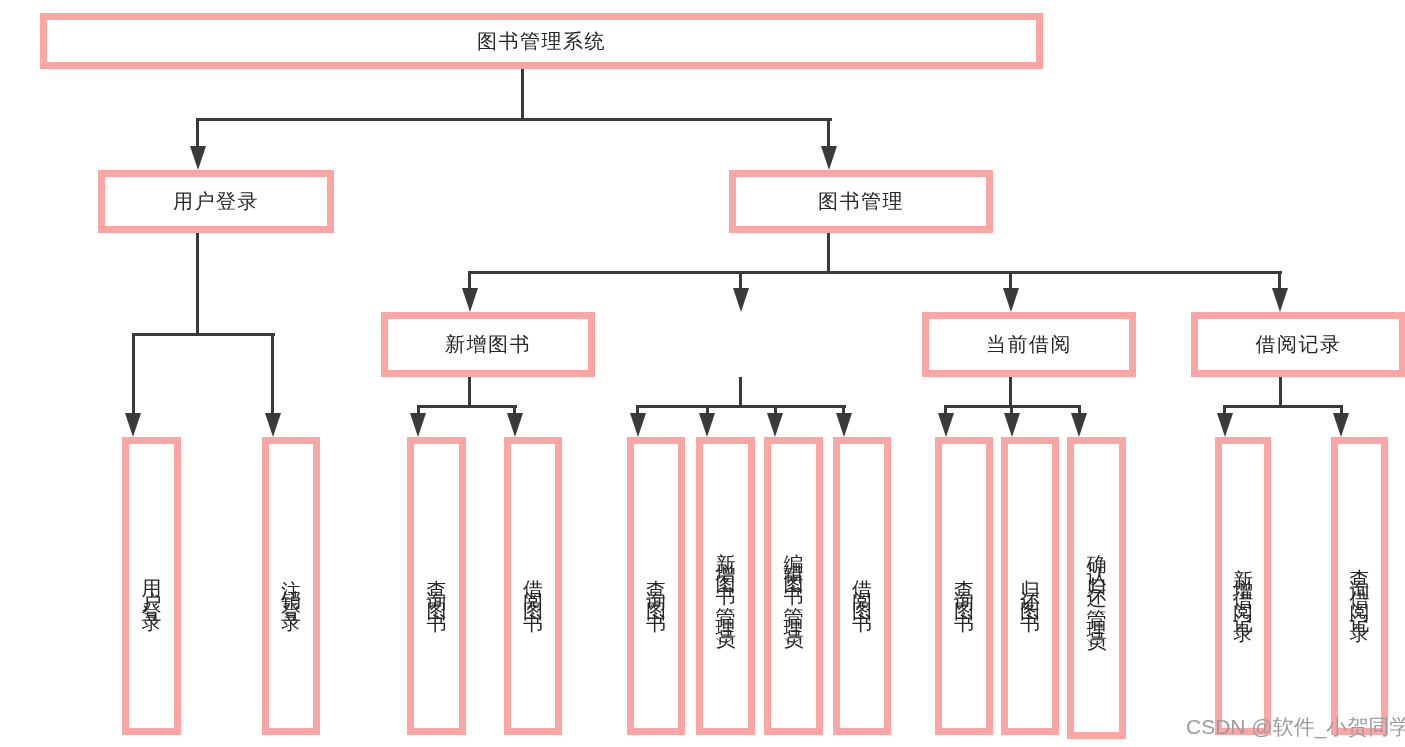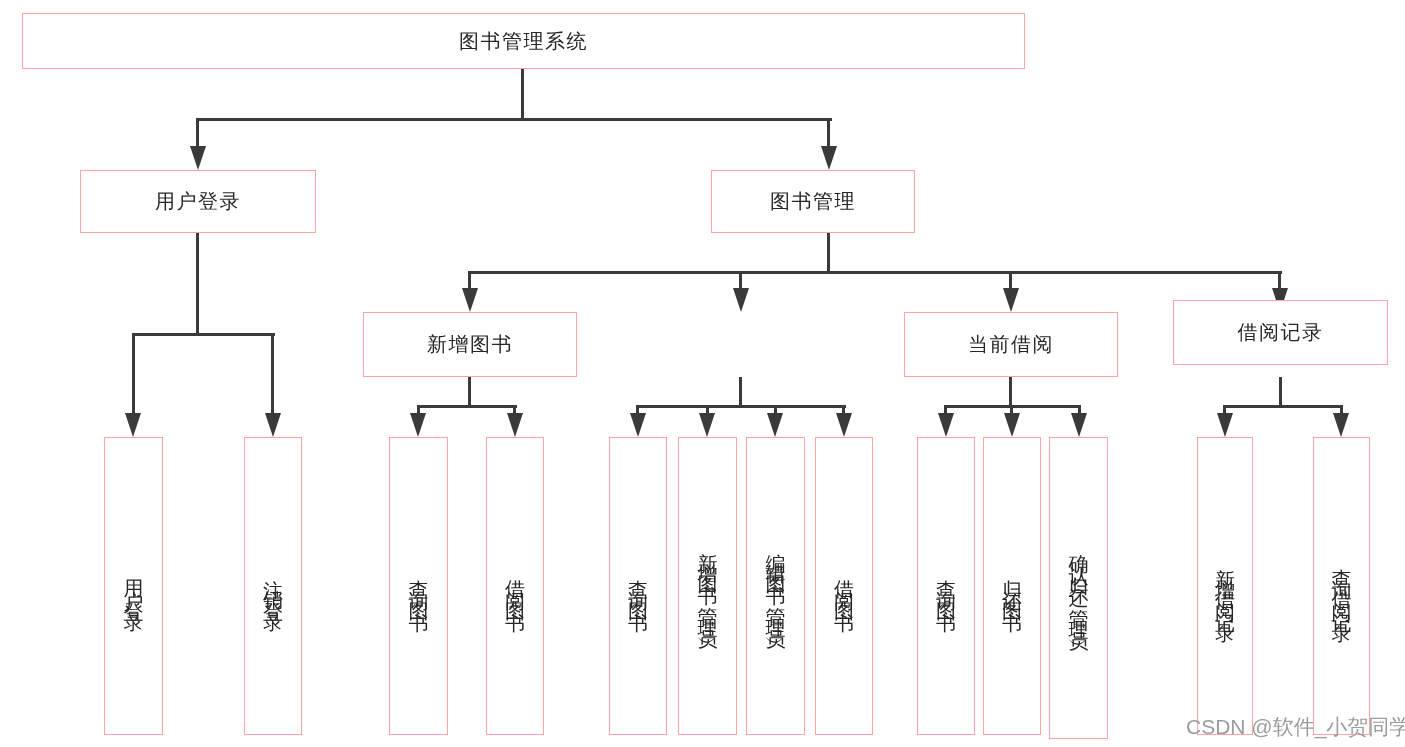--- a/index.html
+++ b/index.html
@@ -3,23 +3,23 @@
 <meta charset="utf-8">
 <style>
   * { margin:0; padding:0; box-sizing:border-box; }
   html,body { background:#ffffff; }
   body { font-family:"Liberation Sans","DejaVu Sans",sans-serif; }
   #canvas {
     position:relative; width:1405px; height:747px;
     background:#ffffff; overflow:hidden;
   }
   .box {
-    position:absolute; background:#ffffff; border:1px solid #fca5a5;
+    position:absolute; background:#ffffff; border:7px solid #fca5a5;
     display:flex; align-items:center; justify-content:center;
-    color:#262626; font-size:20px; z-index:2;
+    color:#262626; font-size:20px; z-index:2;margin-left:18px;
   }
   .hbox span { letter-spacing:1.5px; white-space:nowrap; }
   .vbox .vtext {
     writing-mode:vertical-rl; text-orientation:mixed;
     letter-spacing:11px; line-height:1.15; white-space:nowrap;
   }
   .line { position:absolute; background:#3a3a3a; z-index:1; }
   .arrow {
     position:absolute; width:0; height:0; z-index:1;
     border-left:8px solid transparent; border-right:8px solid transparent;
@@ -42,21 +42,21 @@
   <div class="line" style="left:521px;top:68px;width:3px;height:52px;"></div>
   <div class="line" style="left:196px;top:118px;width:636px;height:3px;"></div>
   <div class="line" style="left:196px;top:118px;width:3px;height:32px;"></div>
   <div class="arrow" style="left:190px;top:146px;"></div>
   <div class="line" style="left:827px;top:118px;width:3px;height:32px;"></div>
   <div class="arrow" style="left:821px;top:146px;"></div>
 
   <div class="box hbox" style="left:80px;top:170px;width:236px;height:63px;">
     <span>用户登录</span>
   </div>
-  <div class="box hbox" style="left:711px;top:170px;width:204px;height:63px;">
+  <div class="box hbox" style="left:711px;top:170px;width:264px;height:63px;">
     <span>图书管理</span>
   </div>
 
   <div class="line" style="left:196px;top:233px;width:3px;height:102px;"></div>
   <div class="line" style="left:132px;top:333px;width:143px;height:3px;"></div>
   <div class="line" style="left:132px;top:333px;width:3px;height:84px;"></div>
   <div class="arrow" style="left:125px;top:413px;"></div>
   <div class="line" style="left:271px;top:333px;width:3px;height:84px;"></div>
   <div class="arrow" style="left:265px;top:413px;"></div>
 
@@ -70,21 +70,21 @@
   <div class="arrow" style="left:1003px;top:288px;"></div>
   <div class="line" style="left:1278px;top:271px;width:3px;height:21px;"></div>
   <div class="arrow" style="left:1272px;top:288px;"></div>
 
   <div class="box hbox" style="left:363px;top:312px;width:214px;height:65px;">
     <span>新增图书</span>
   </div>
   <div class="box hbox" style="left:904px;top:312px;width:214px;height:65px;">
     <span>当前借阅</span>
   </div>
-  <div class="box hbox" style="left:1173px;top:300px;width:215px;height:65px;">
+  <div class="box hbox" style="left:1173px;top:312px;width:215px;height:65px;">
     <span>借阅记录</span>
   </div>
 
   <div class="line" style="left:468px;top:377px;width:3px;height:30px;"></div>
   <div class="line" style="left:417px;top:405px;width:100px;height:3px;"></div>
   <div class="line" style="left:417px;top:405px;width:3px;height:12px;"></div>
   <div class="arrow" style="left:410px;top:413px;"></div>
   <div class="line" style="left:513px;top:405px;width:3px;height:12px;"></div>
   <div class="arrow" style="left:507px;top:413px;"></div>
 

